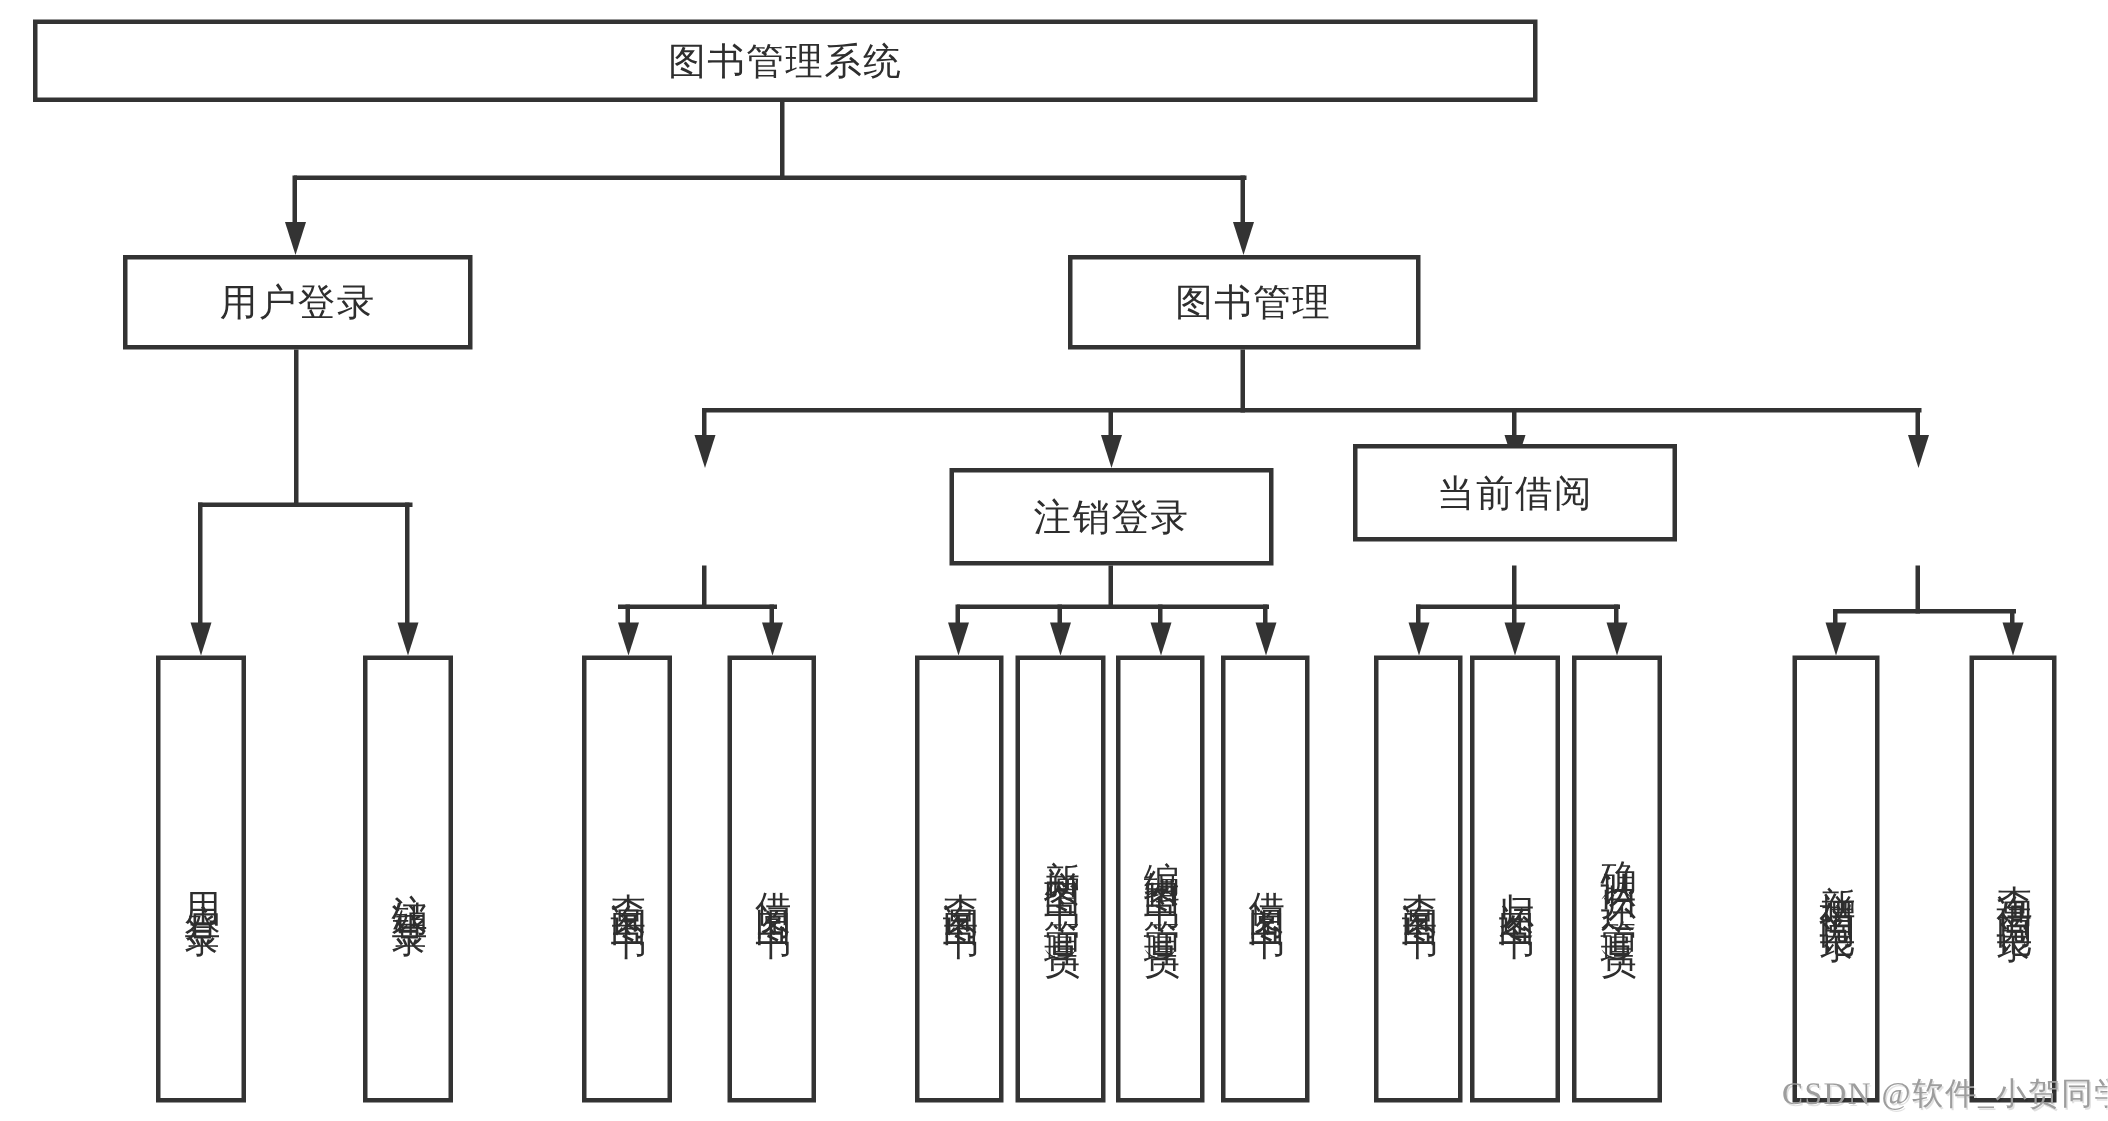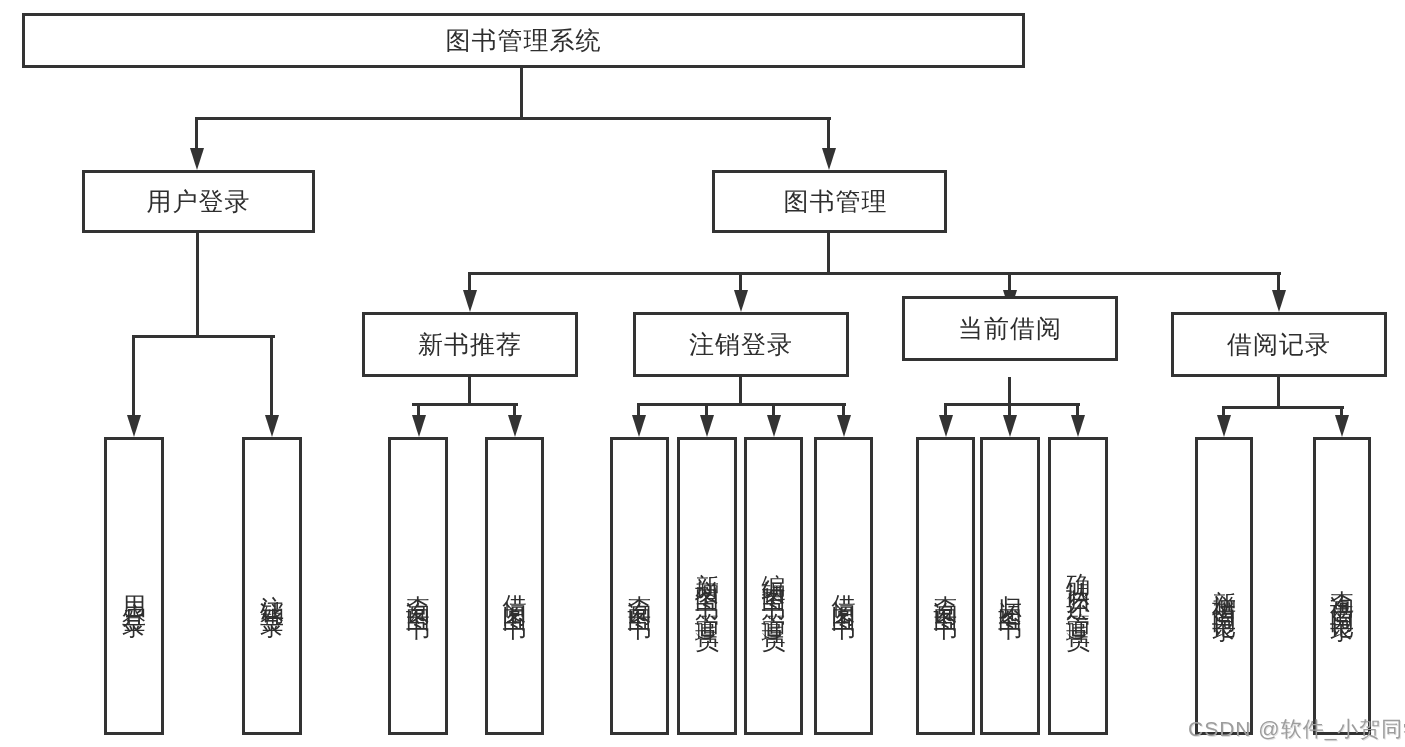--- a/index.html
+++ b/index.html
@@ -9,21 +9,21 @@
     --background:#ffffff;
   }
   html,body{margin:0;padding:0;}
   body{
     width:1405px;height:747px;
     background:var(--background);
     font-family:"Liberation Sans", sans-serif;
     color:var(--text);
     overflow:hidden;
   }
-  .canvas{position:relative;width:1405px;height:747px;}
+  .canvas{position:relative;width:1405px;height:747px;font-family:Liberation Serif, serif;}
 
   
   .node{
     position:absolute;
     box-sizing:border-box;
     border:3px solid var(--line);
     background:#fff;
     display:flex;align-items:center;justify-content:center;
     text-align:center;
   }
@@ -86,31 +86,25 @@
   <div class="arrow" style="left:127px;top:335px;height:102px;"></div>
   <div class="arrow" style="left:265px;top:335px;height:102px;"></div>
 
   <div class="vline" style="left:827px;top:233px;height:42px;"></div>
   <div class="hline" style="left:468px;top:272px;width:813px;"></div>
   <div class="arrow" style="left:463px;top:272px;height:40px;"></div>
   <div class="arrow" style="left:734px;top:272px;height:40px;"></div>
   <div class="arrow" style="left:1003px;top:272px;height:40px;"></div>
   <div class="arrow" style="left:1272px;top:272px;height:40px;"></div>
 
-  <div class="node hbox" style="left:362px;top:312px;width:216px;height:65px;">
-    <span>新书推荐</span>
-  </div>
   <div class="node hbox" style="left:633px;top:312px;width:216px;height:65px;">
     <span>注销登录</span>
   </div>
   <div class="node hbox" style="left:902px;top:296px;width:216px;height:65px;">
     <span>当前借阅</span>
-  </div>
-  <div class="node hbox" style="left:1171px;top:312px;width:216px;height:65px;">
-    <span>借阅记录</span>
   </div>
 
   <div class="vline" style="left:468px;top:377px;height:29px;"></div>
   <div class="hline" style="left:412px;top:403px;width:106px;"></div>
   <div class="arrow" style="left:412px;top:403px;height:34px;"></div>
   <div class="arrow" style="left:508px;top:403px;height:34px;"></div>
 
   <div class="vline" style="left:739px;top:377px;height:29px;"></div>
   <div class="hline" style="left:638px;top:403px;width:208px;"></div>
   <div class="arrow" style="left:632px;top:403px;height:34px;"></div>

